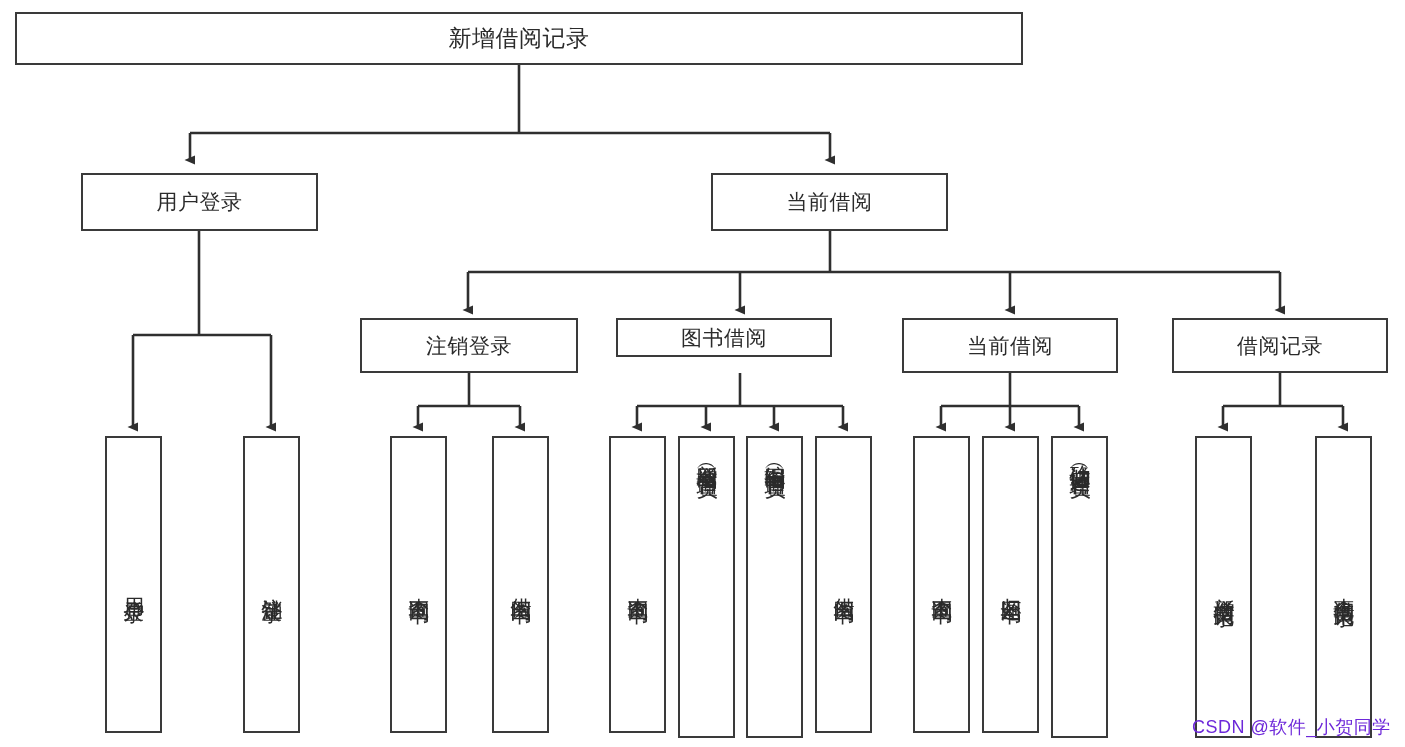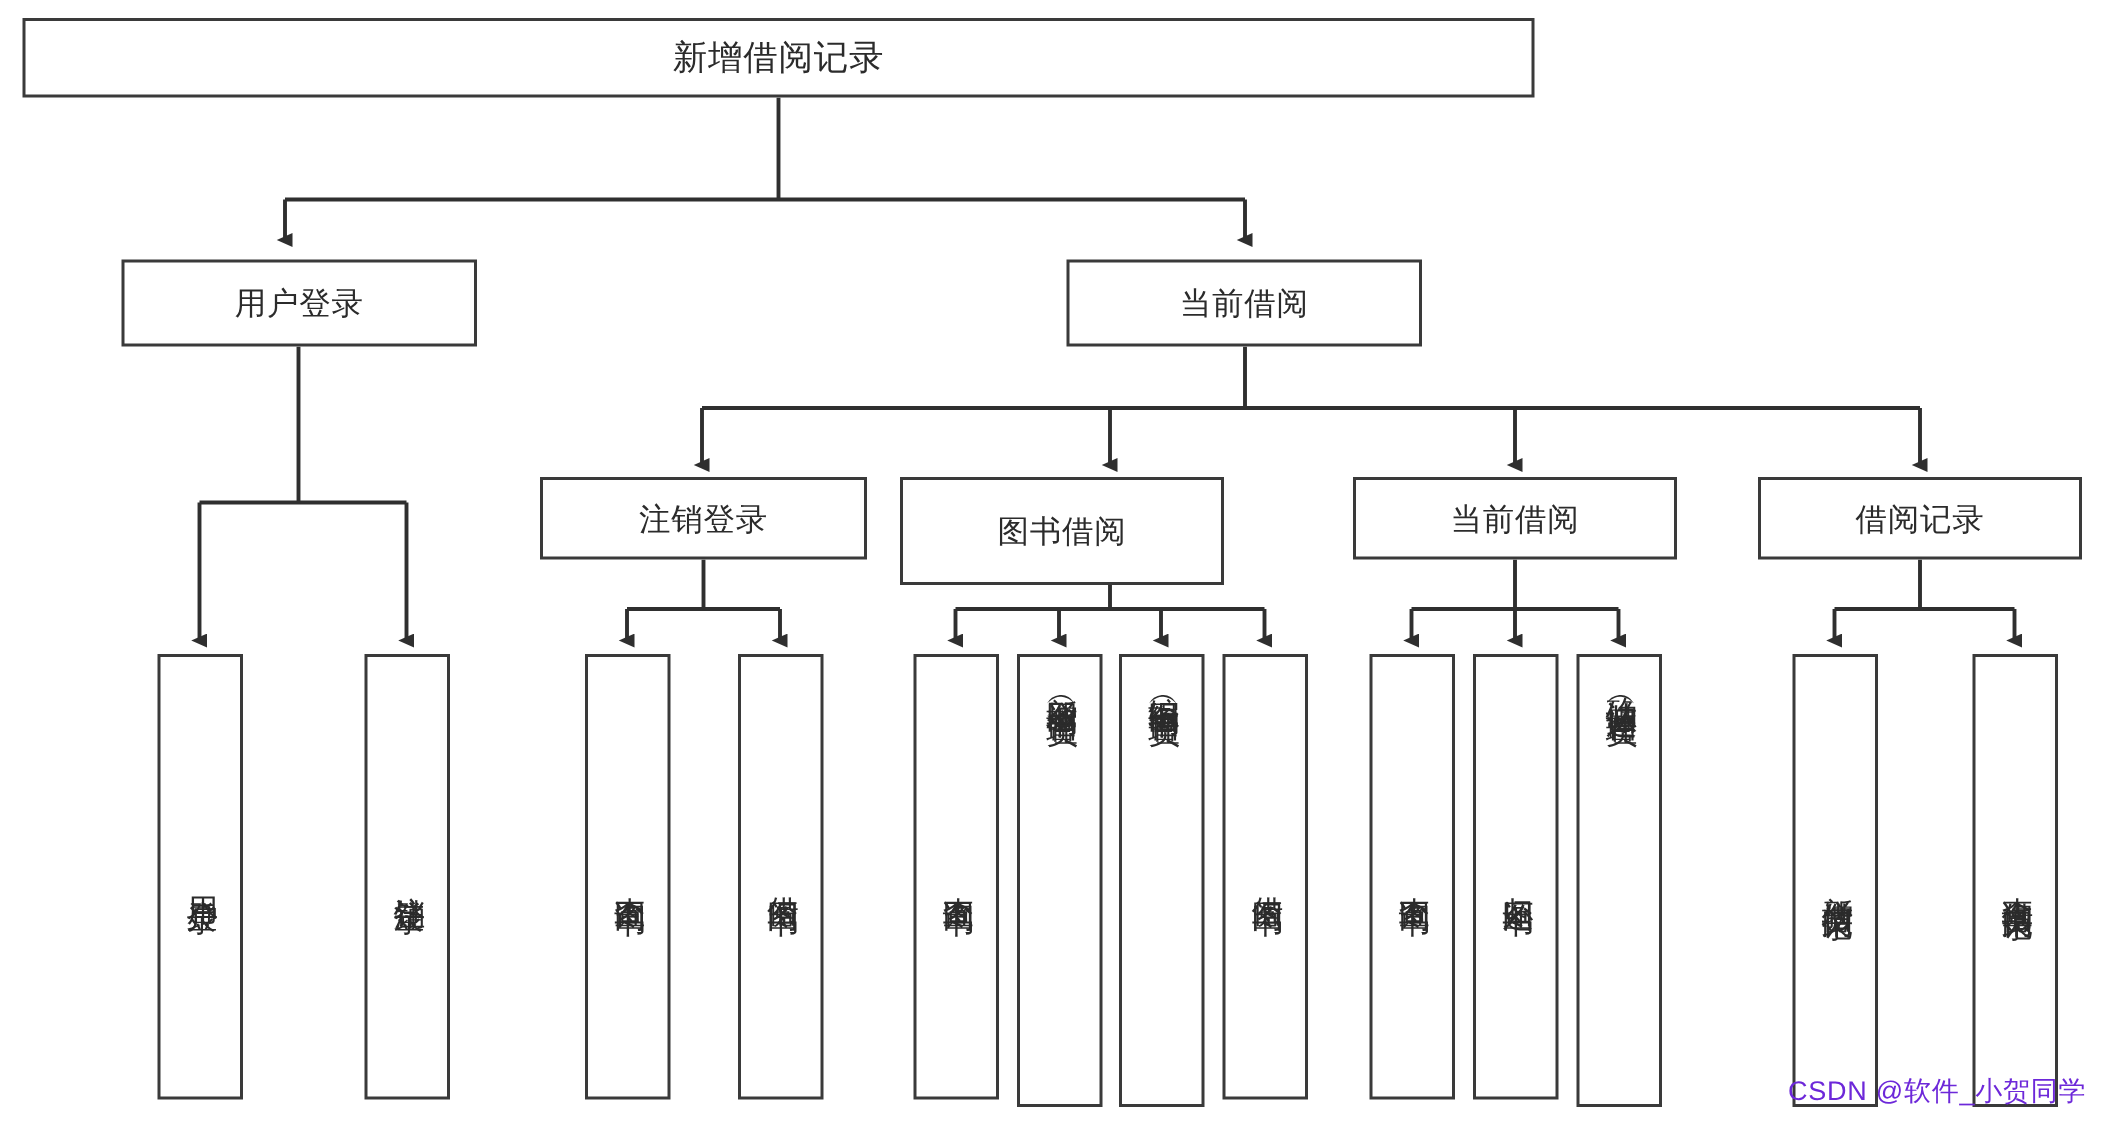--- a/index.html
+++ b/index.html
@@ -124,21 +124,21 @@
       <path d="M1343,406 L1343,427" marker-end="url(#arrow)"></path>
     </g>
   </svg>
 
   <div class="node root" style="left:15px; top:12px; width:1008px; height:53px;">新增借阅记录</div>
 
   <div class="node level1" style="left:81px; top:173px; width:237px; height:58px;">用户登录</div>
   <div class="node level1" style="left:711px; top:173px; width:237px; height:58px;">当前借阅</div>
 
   <div class="node level2" style="left:360px; top:318px; width:218px; height:55px;">注销登录</div>
-  <div class="node level2" style="left:600px; top:318px; width:216px; height:72px;">图书借阅</div>
+  <div class="node level2" style="left:616px; top:318px; width:216px; height:39px;">图书借阅</div>
   <div class="node level2" style="left:902px; top:318px; width:216px; height:55px;">当前借阅</div>
   <div class="node level2" style="left:1172px; top:318px; width:216px; height:55px;">借阅记录</div>
 
   <div class="node leaf" style="left:105px; top:436px; width:57px; height:297px;">用户登录</div>
   <div class="node leaf" style="left:243px; top:436px; width:57px; height:297px;">注销登录</div>
 
   <div class="node leaf" style="left:390px; top:436px; width:57px; height:297px;">查询图书</div>
   <div class="node leaf" style="left:492px; top:436px; width:57px; height:297px;">借阅图书</div>
 
   <div class="node leaf" style="left:609px; top:436px; width:57px; height:297px;">查询图书</div>

